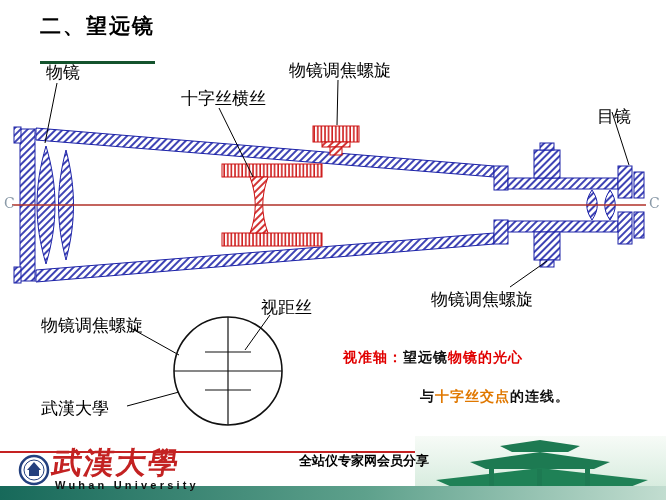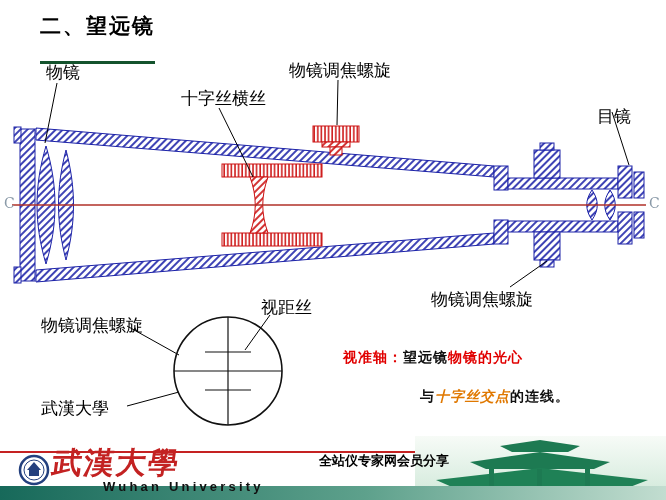--- a/index.html
+++ b/index.html
@@ -19,34 +19,34 @@
   }
   .axis-c{
     position:absolute;font-size:14px;color:#8a9aa8;
     font-family:"DejaVu Serif",serif;
   }
   .def-line{
     position:absolute;font-size:14px;font-weight:bold;white-space:nowrap;
     letter-spacing:1px;
   }
   .t-red{color:#e10000;}
-  .t-orange{color:#e07800;font-style:italic;}
+  .t-orange{color:#e07800;}
   .t-black{color:#111;}
   .logo-cn{
     position:absolute;left:52px;top:443px;font-size:30px;font-weight:bold;
     color:#c32222;font-family:"DejaVu Serif",serif;transform:skewX(-8deg);
     letter-spacing:2px;white-space:nowrap;
   }
   .logo-en{
-    position:absolute;left:55px;top:479px;font-size:13px;font-weight:bold;
-    letter-spacing:3.2px;color:#111;white-space:nowrap;margin-left:48px;
+    position:absolute;left:55px;top:479px;font-size:11px;font-weight:bold;
+    letter-spacing:3.2px;color:#111;white-space:nowrap;
   }
   .share{
     position:absolute;left:299px;top:452px;font-size:13px;font-weight:bold;
-    color:#000;white-space:nowrap;margin-left:20px;
+    color:#000;white-space:nowrap;
   }
 </style>
 </head>
 <body>
 
 <svg width="666" height="500" viewBox="0 0 666 500">
   <defs>
     <pattern id="hb" width="5" height="5" patternUnits="userSpaceOnUse" patternTransform="rotate(45)">
       <rect width="5" height="5" fill="#ffffff"></rect>
       <line x1="1" y1="0" x2="1" y2="5" stroke="#1c22a8" stroke-width="1.7"></line>

